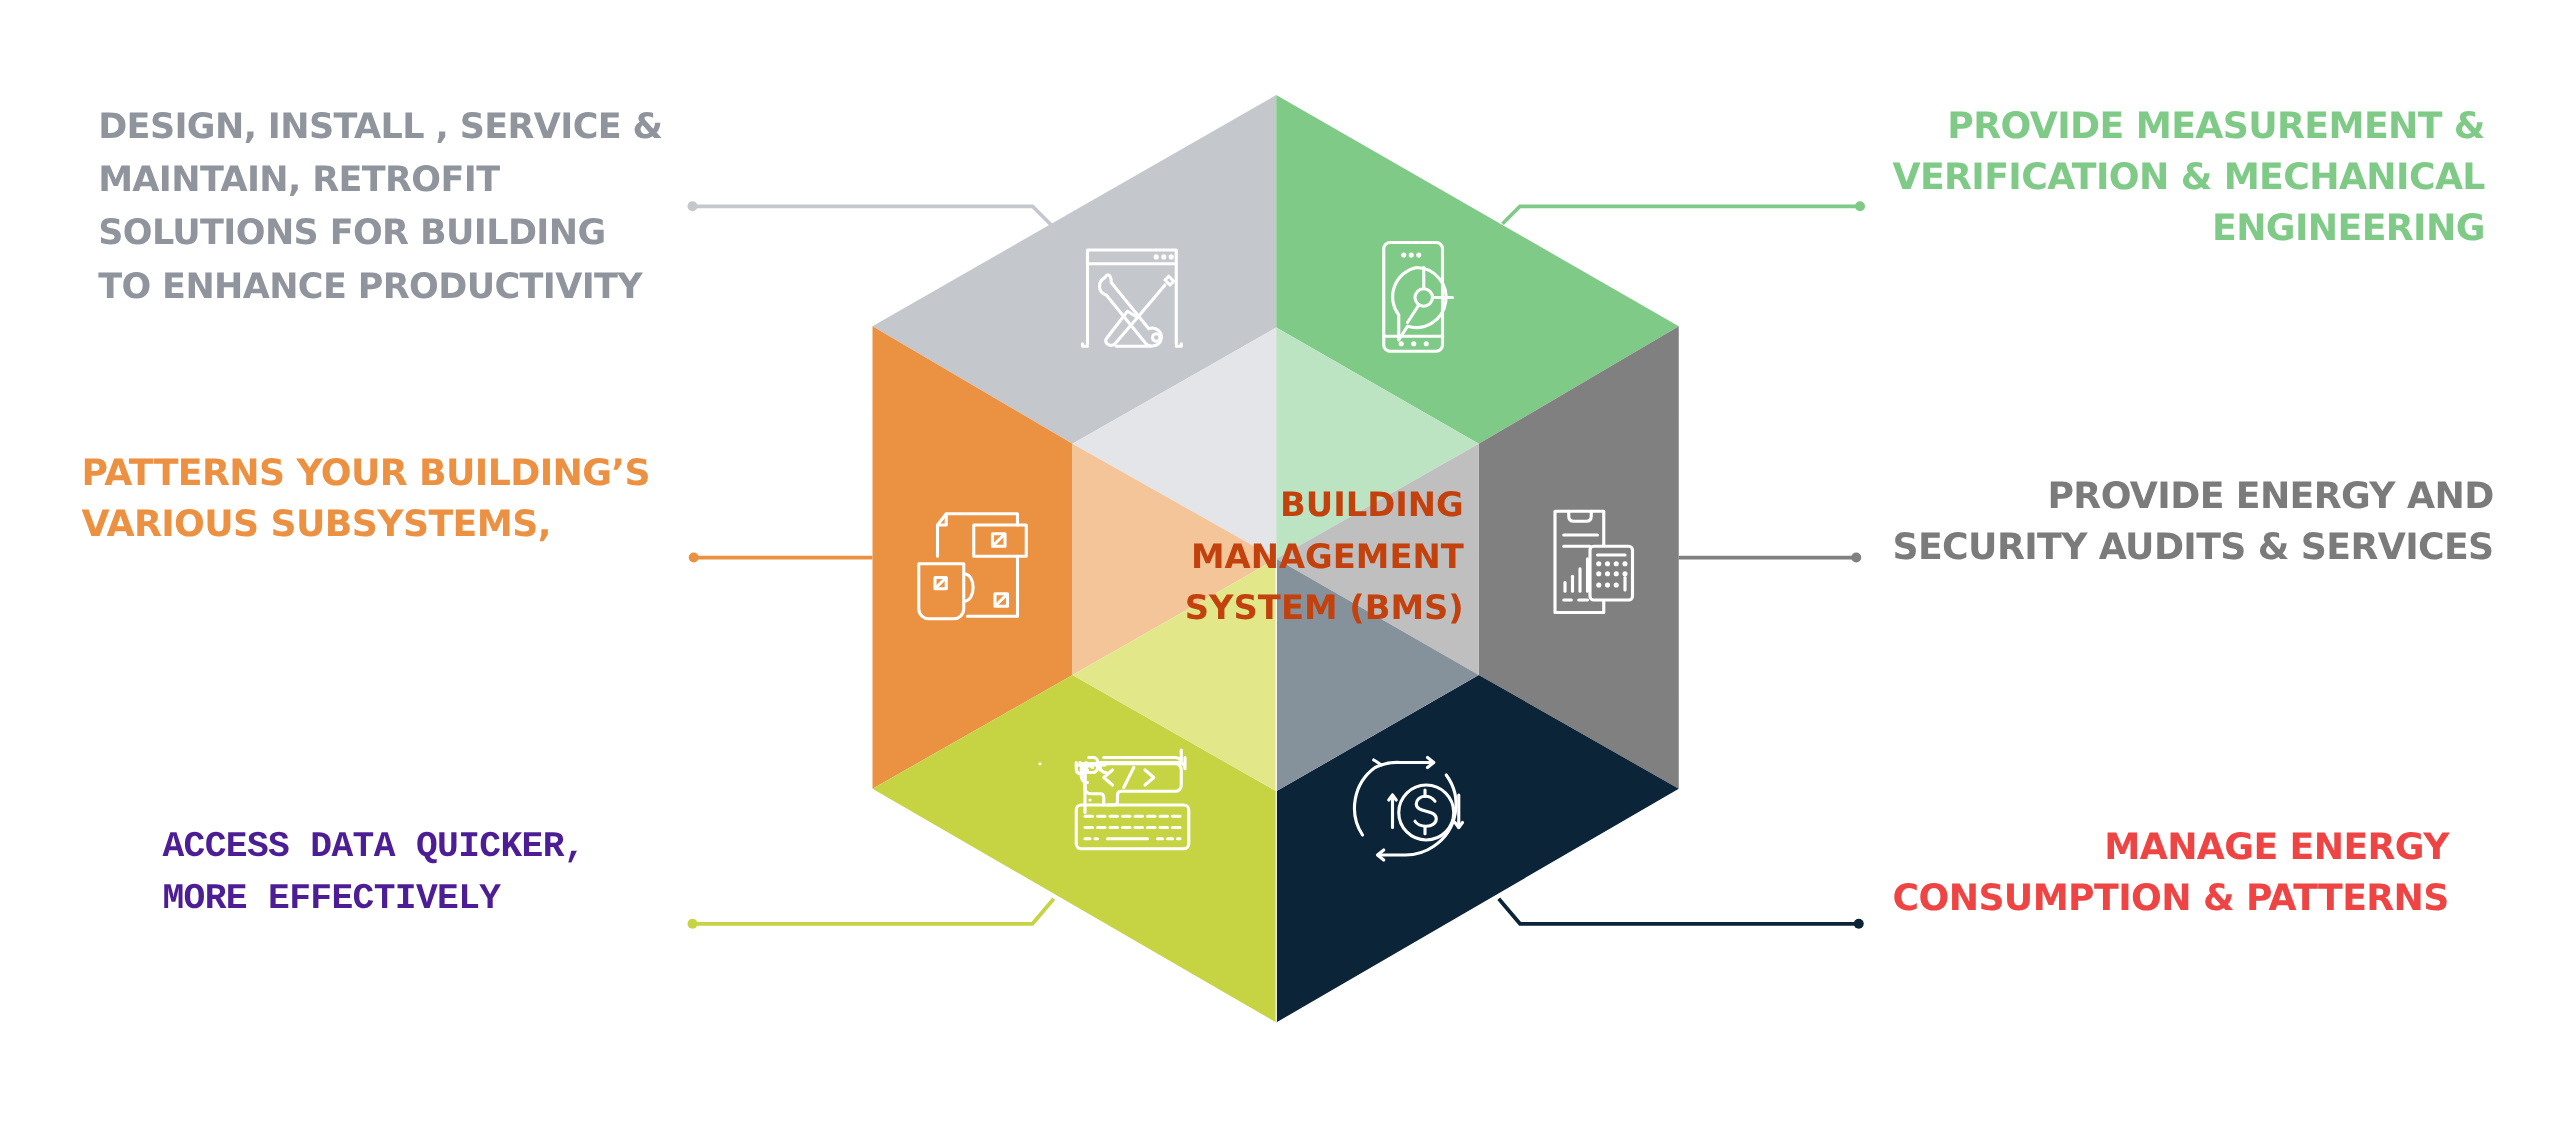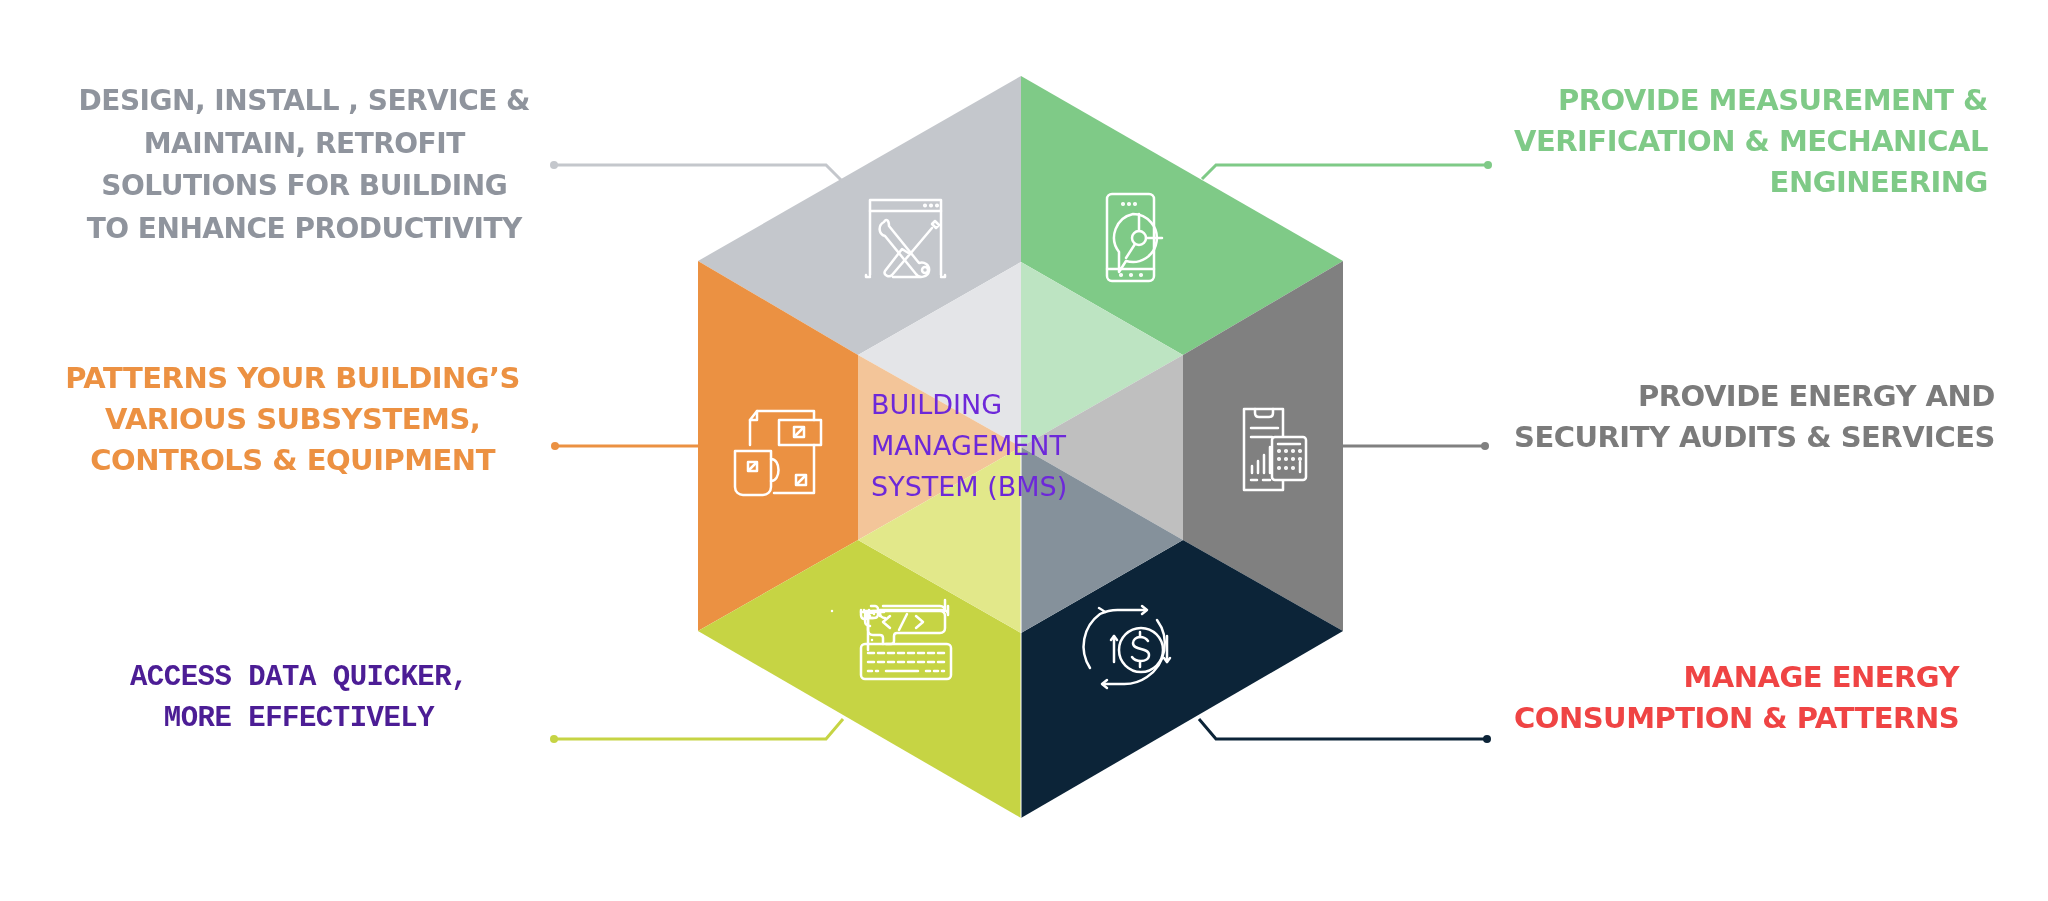--- a/index.html
+++ b/index.html
@@ -1,28 +1,28 @@
 <!DOCTYPE html>
 <html><head>
 <meta charset="utf-8">
 <style>
   html, body { margin:0; padding:0; background:#ffffff; }
   body { width:2048px; height:901px; position:relative; overflow:hidden; font-family:"Liberation Sans", sans-serif; }
   #diagram { position:absolute; left:0; top:0; width:2048px; height:901px; }
   .label { position:absolute; font-family:"DejaVu Sans", sans-serif; font-weight:bold; font-size:29px; line-height:41px; letter-spacing:-0.5px; white-space:nowrap; }
-  .label.left { text-align:center; }
+  .label.left { text-align:left; }
   .label.right { text-align:right; }
   .label .line { display:block; }
   #label-tl { right:1518px; top:80px; color:#8f949d; font-size:28px; line-height:42.5px; }
   #label-ml { right:1528px; top:358px; color:#ec9142; }
   #label-bl { right:1580px; top:657px; color:#4c1d95;font-family:Liberation Mono, monospace; }
   #label-tr { left:1514px; top:80px; color:#7fca87; }
   #label-mr { left:1514px; top:376px; color:#7b7b7b; }
   #label-br { left:1514px; top:657px; color:#ef4444; }
-  #center-title { position:absolute; left:871px; top:384px; width:300px; text-align:left; font-family:"DejaVu Sans", sans-serif; font-weight:normal; font-size:27px; line-height:41px; color:#6d28d9; }
+  #center-title { position:absolute; left:871px; top:384px; width:300px; text-align:right; font-family:"DejaVu Sans", sans-serif; font-weight:bold; font-size:27px; line-height:41px; color:#c2410c; }
   #center-title .line { display:block; }
 </style>
 </head>
 <body>
 
 <svg id="diagram" viewBox="0 0 2048 901" xmlns="http://www.w3.org/2000/svg">
 
   <polygon points="1021,76 698,261 858,355 1021,262" fill="#c4c7cc"></polygon>
   <polygon points="1021,76 1343,261 1183,355 1021,262" fill="#7fca87"></polygon>
   <polygon points="698,261 698,631 858,540 858,355" fill="#eb9142"></polygon>
@@ -272,21 +272,20 @@
 
 <div id="label-tr" class="label right">
   <span class="line">PROVIDE MEASUREMENT &amp;</span>
   <span class="line">VERIFICATION &amp; MECHANICAL</span>
   <span class="line">ENGINEERING</span>
 </div>
 
 <div id="label-ml" class="label left">
   <span class="line">PATTERNS YOUR BUILDING’S</span>
   <span class="line">VARIOUS SUBSYSTEMS,</span>
-  <span class="line">CONTROLS &amp; EQUIPMENT</span>
 </div>
 
 <div id="label-mr" class="label right">
   <span class="line">PROVIDE ENERGY AND</span>
   <span class="line">SECURITY AUDITS &amp; SERVICES</span>
 </div>
 
 <div id="label-bl" class="label left">
   <span class="line">ACCESS DATA QUICKER,</span>
   <span class="line">MORE EFFECTIVELY</span>

